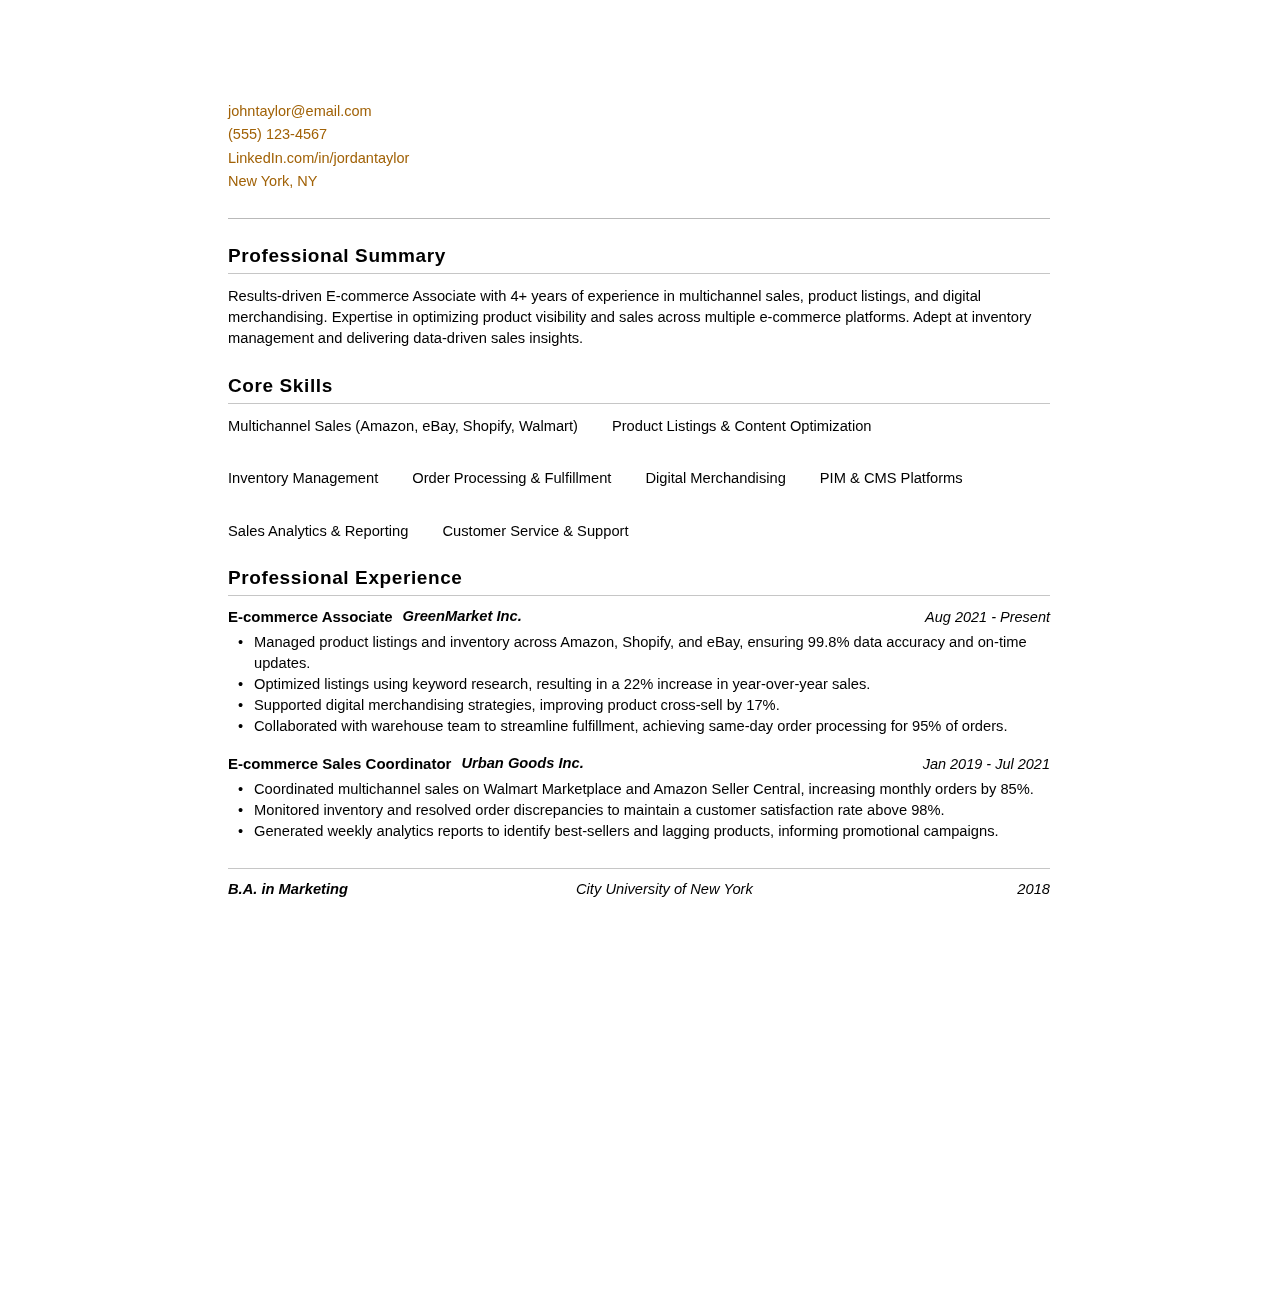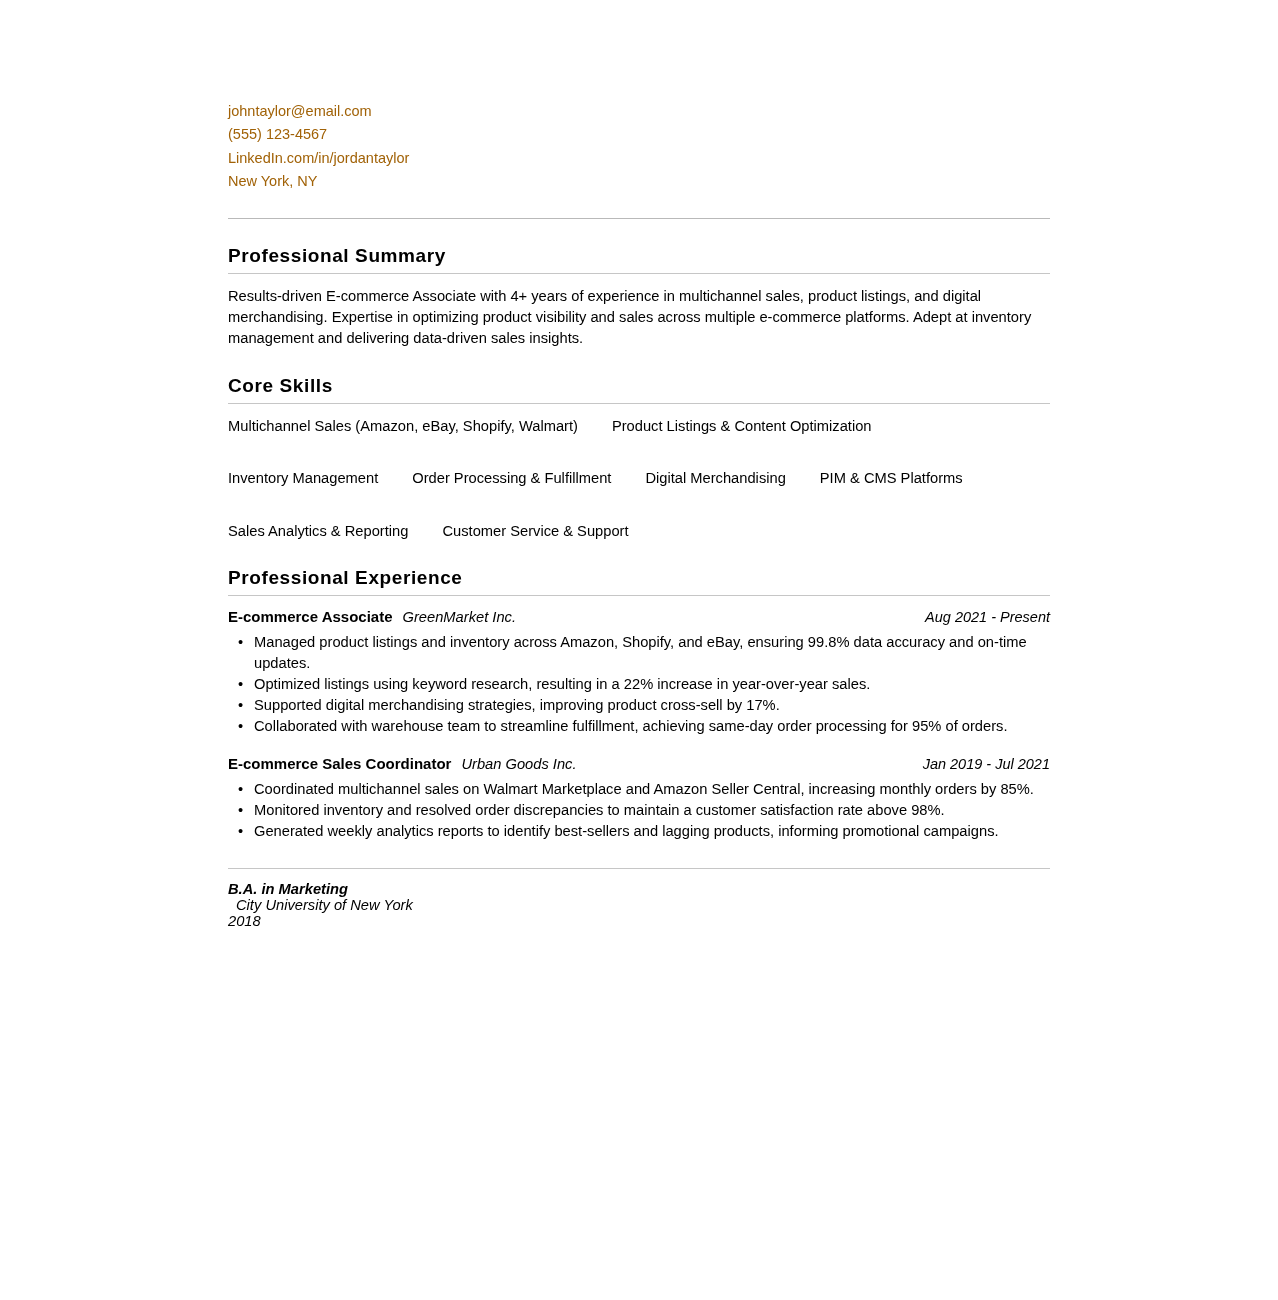--- a/index.html
+++ b/index.html
@@ -104,30 +104,31 @@
     margin-top: 18px;
   }
   .job-head {
     display: flex;
     align-items: baseline;
     justify-content: space-between;
     margin-bottom: 7px;
   }
   .job-left {
     display: flex;
-    align-items: flex-end;
+    align-items: flex-start;
   }
   .job-title {
     font-size: 15px;
     font-weight: bold;
     margin-right: 10px;
   }
   .job-company {
     font-size: 14.7px;
     font-style: italic;
+    font-weight: bold;
   }
   .job-dates {
     font-size: 14.5px;
     font-style: italic;
     white-space: nowrap;
   }
   ul.bullets {
     margin: 0;
     padding-left: 26px;
     list-style: none;
@@ -146,21 +147,20 @@
     top: 0;
     font-size: 14.7px;
   }
 
   
   .edu-row {
     display: flex;
     align-items: baseline;
     justify-content: flex-start;
     font-size: 14.7px;
-    flex-direction: column;
   }
   .edu-degree {
     font-weight: bold;
     font-style: italic;
     flex: 0 0 auto;
     width: 340px;
   }
   .edu-school {
     font-style: italic;
     flex: 1 1 auto;

